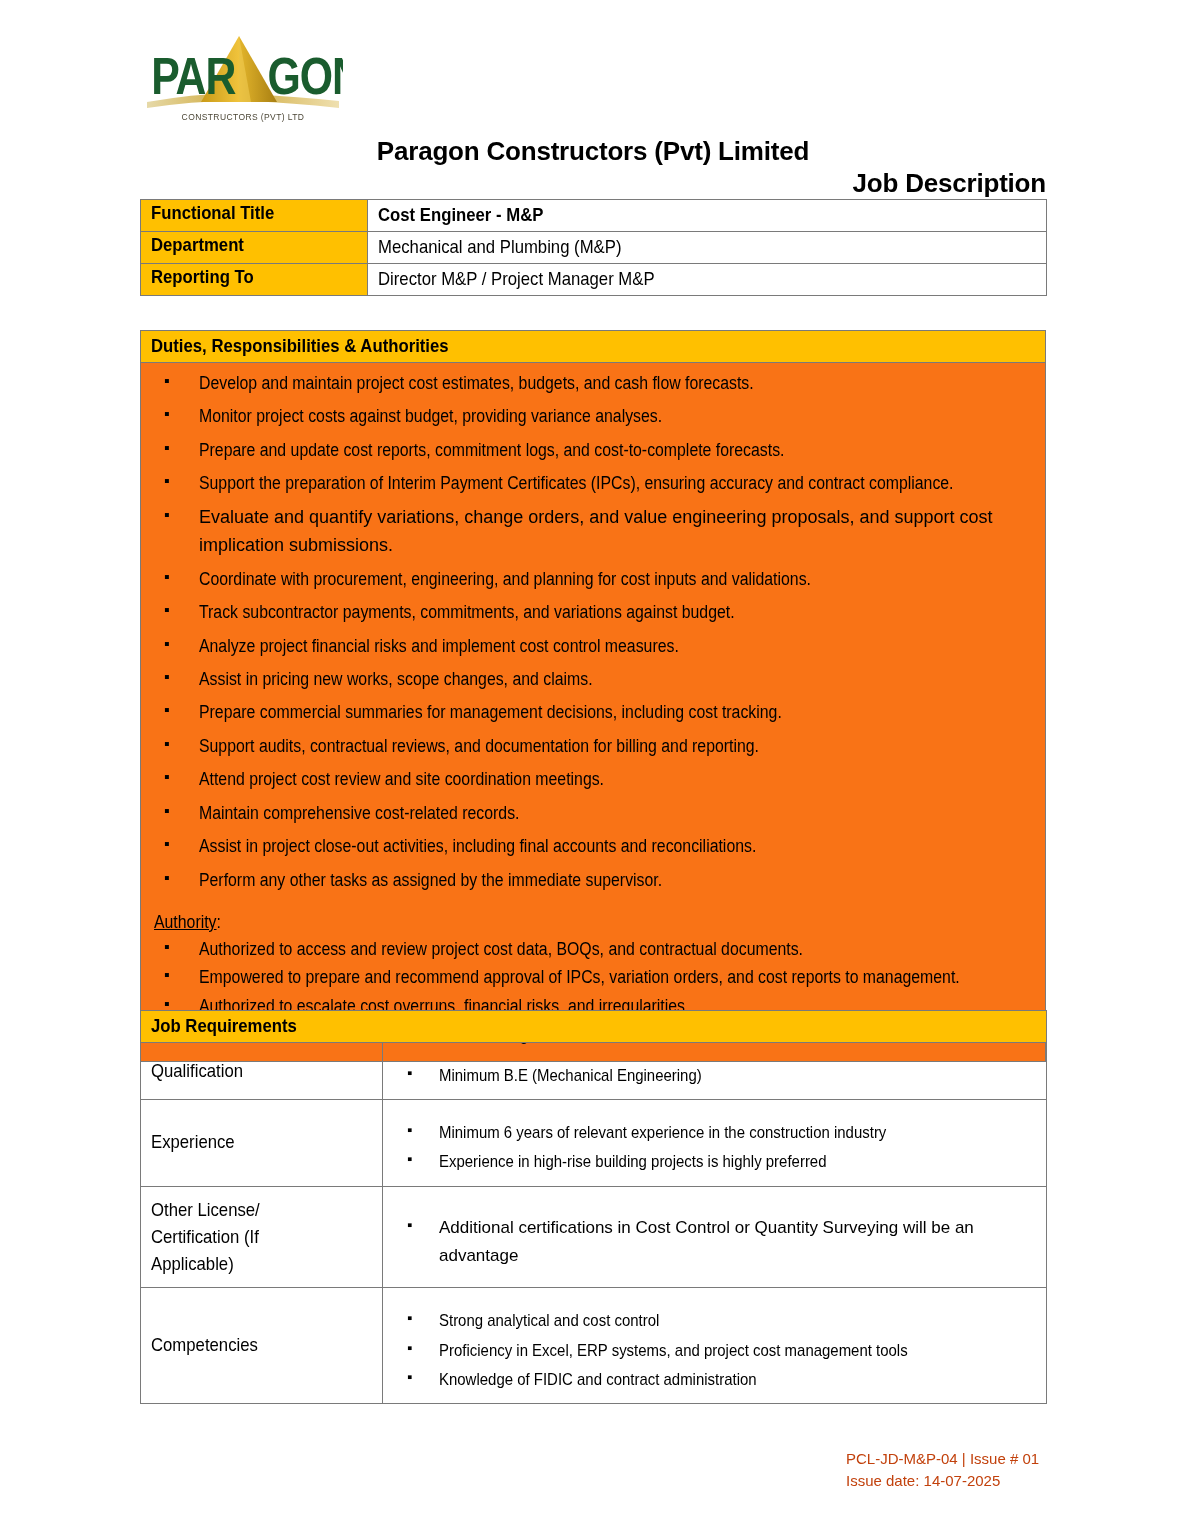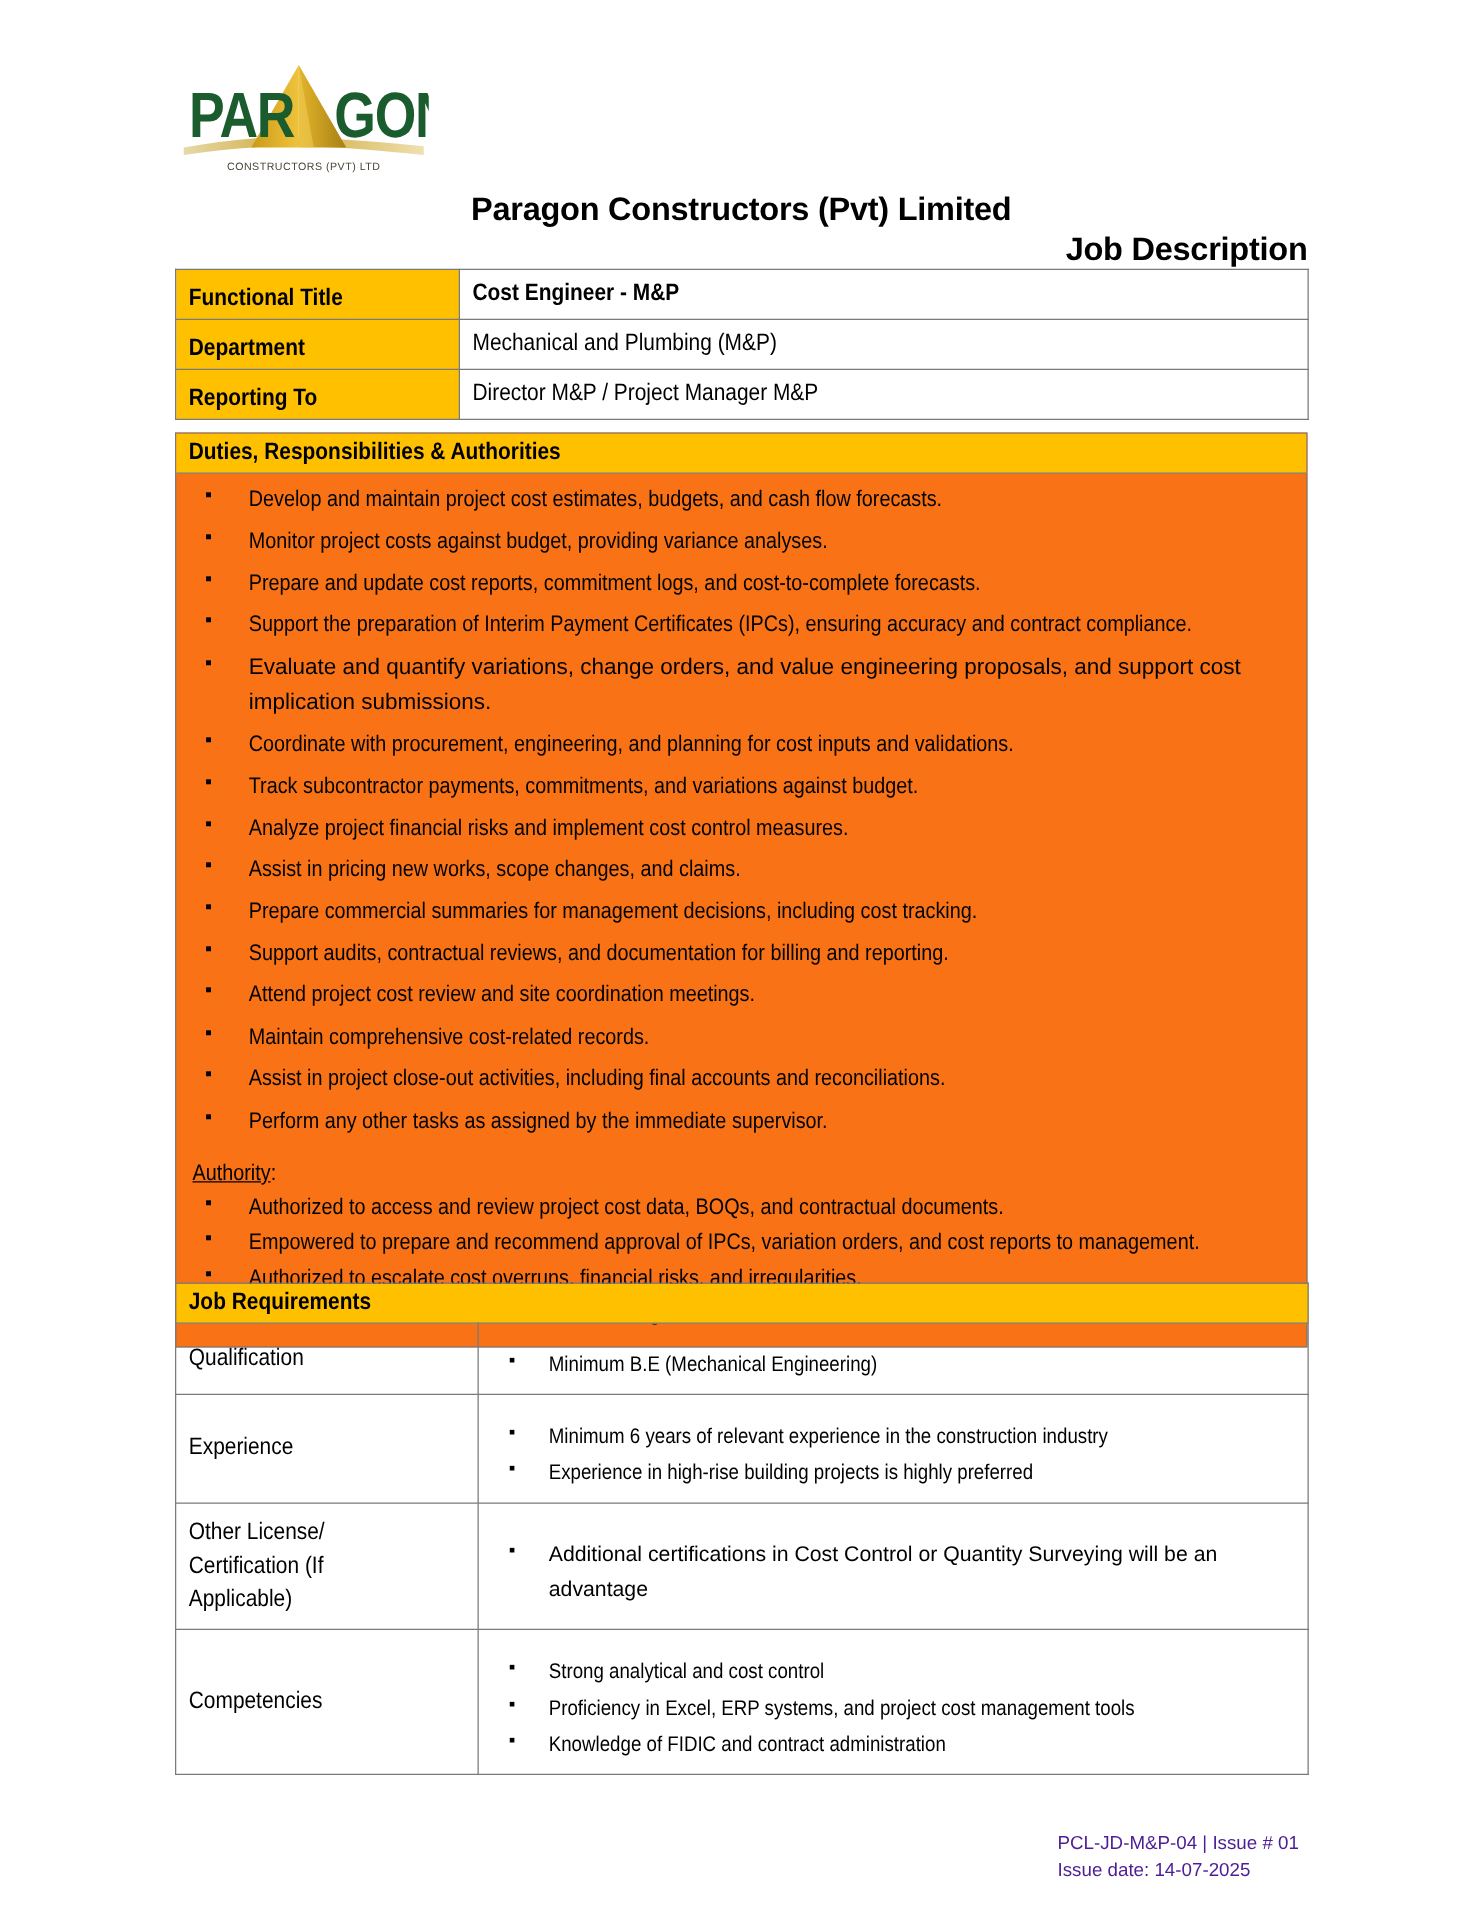--- a/index.html
+++ b/index.html
@@ -11,21 +11,21 @@
     width: 1187px;
     height: 1536px;
     position: relative;
     font-family: "Liberation Sans", sans-serif;
     color: #000000;
     overflow: hidden;
   }
 
   .page {
     position: absolute;
-    left: 0; top: 16px;
+    left: 0; top: 0;
     width: 1187px;
     height: 1476px;
   }
 
   
   .logo-block {
     position: absolute;
     left: 143px;
     top: 28px;
     width: 200px;
@@ -73,21 +73,21 @@
   
   #header-table {
     left: 140px;
     top: 199px;
     width: 906px;
   }
   #header-table td.lbl {
     background: #FFC000;
     font-weight: bold;
     font-size: 19px;
-    padding: 12px 0 5px 10px;
+    padding: 0 0 5px 10px;
     font-stretch: condensed;
     transform-origin: left center;
   }
   #header-table td.val {
     font-size: 19px;
     padding: 4px 0 5px 10px;
     background: #ffffff;
     margin-top: 32px;
   }
   #header-table td.val.bold { font-weight: bold; }
@@ -181,21 +181,21 @@
 
   
   .footer {
     position: absolute;
     left: 700px;
     top: 1448px;
     width: 346px;
     text-align: left;
     font-size: 15px;
     line-height: 1.45;
-    color: #4c1d95;
+    color: #c2410c;
   }
   .footer div { white-space: nowrap; }
   .footer .ftr-line { padding-left: 146px; }
 </style>
 </head>
 <body>
 
 <div class="page">
 
   <div class="logo-block">

